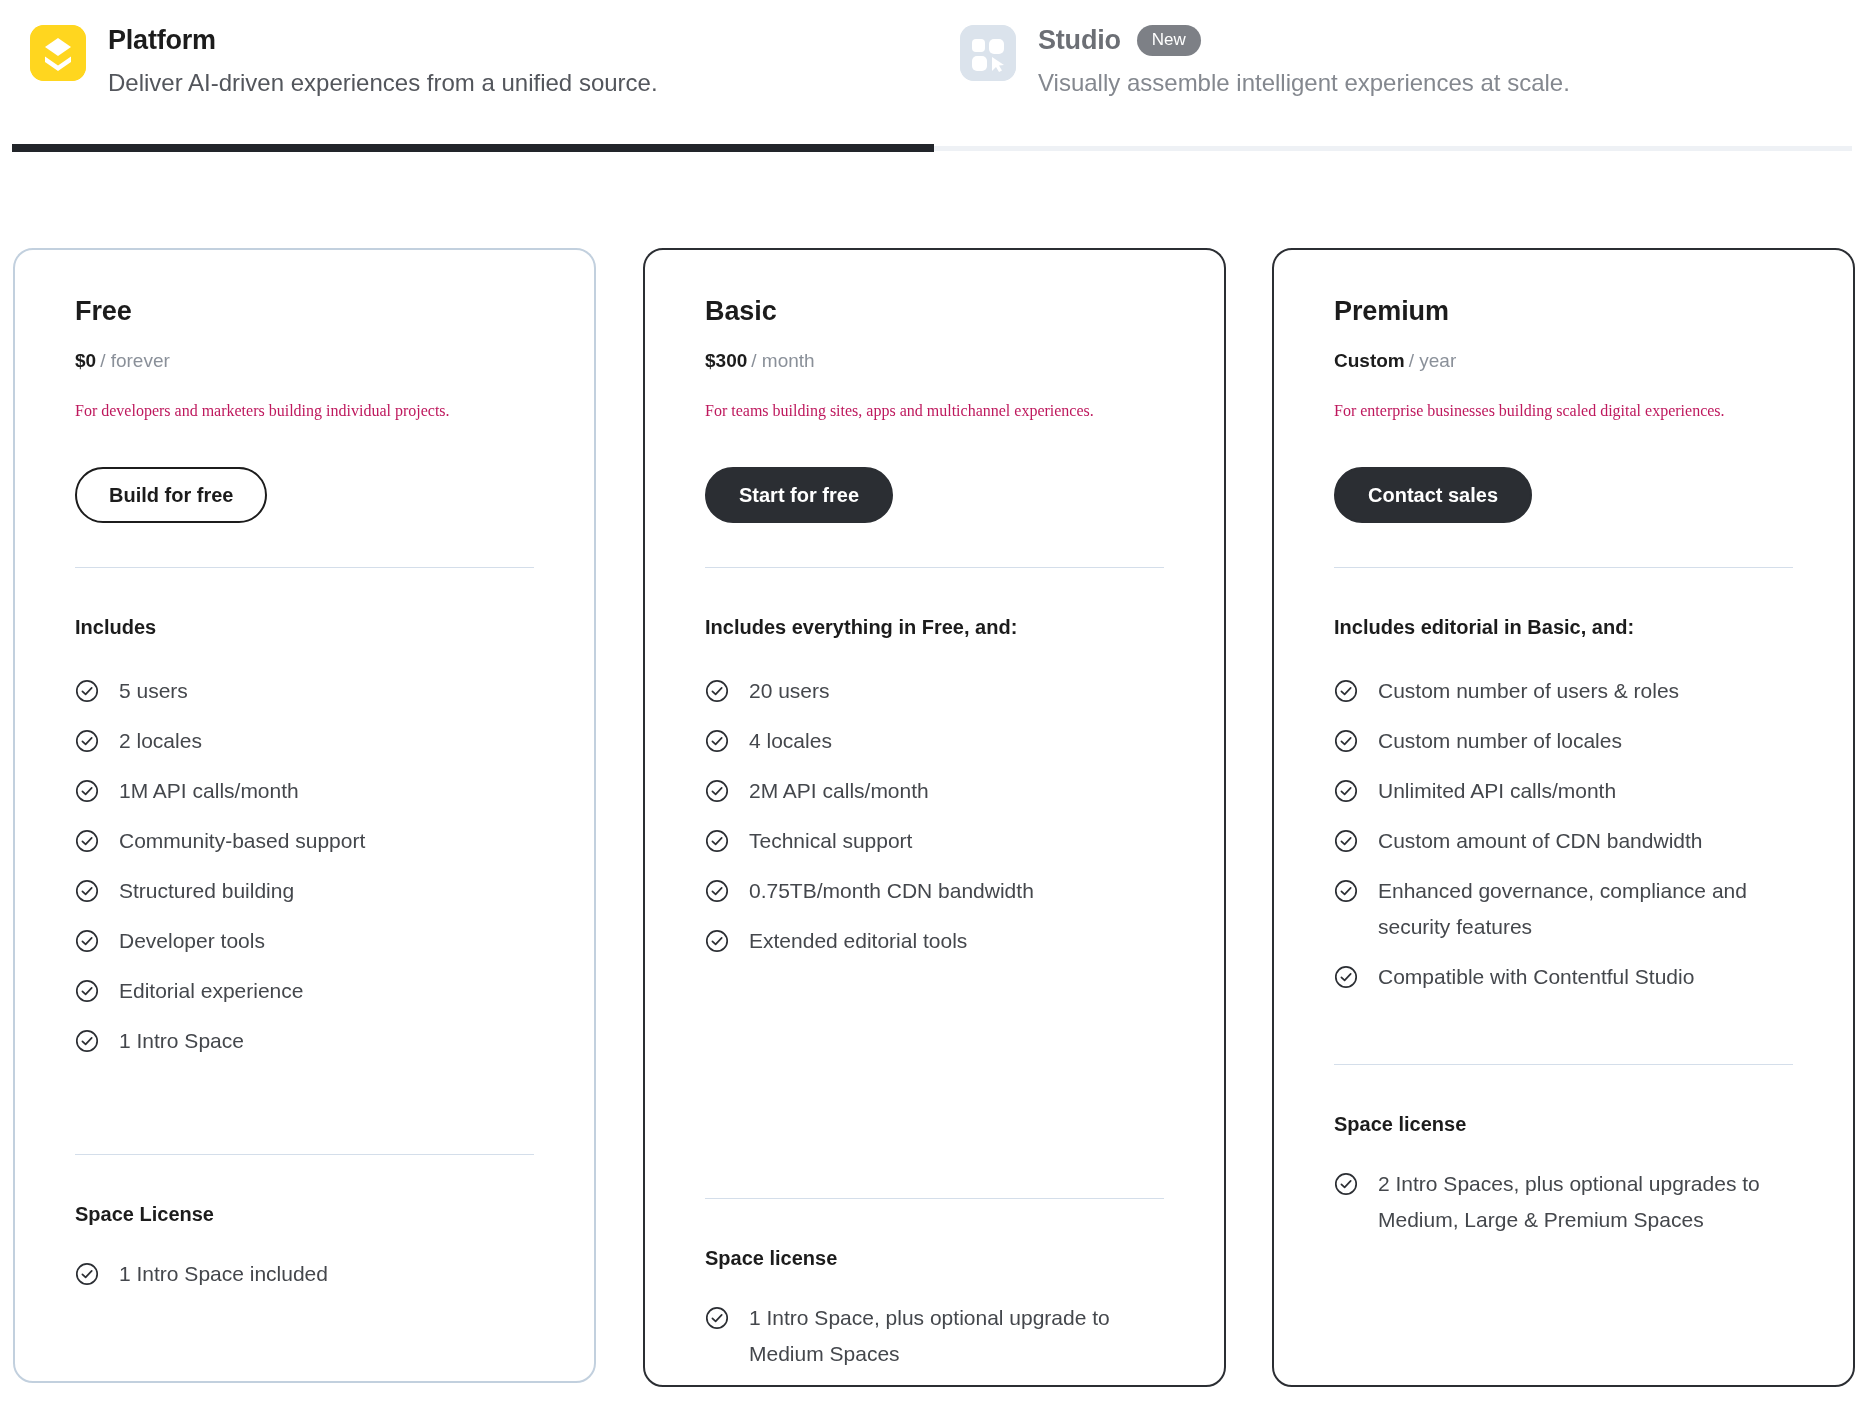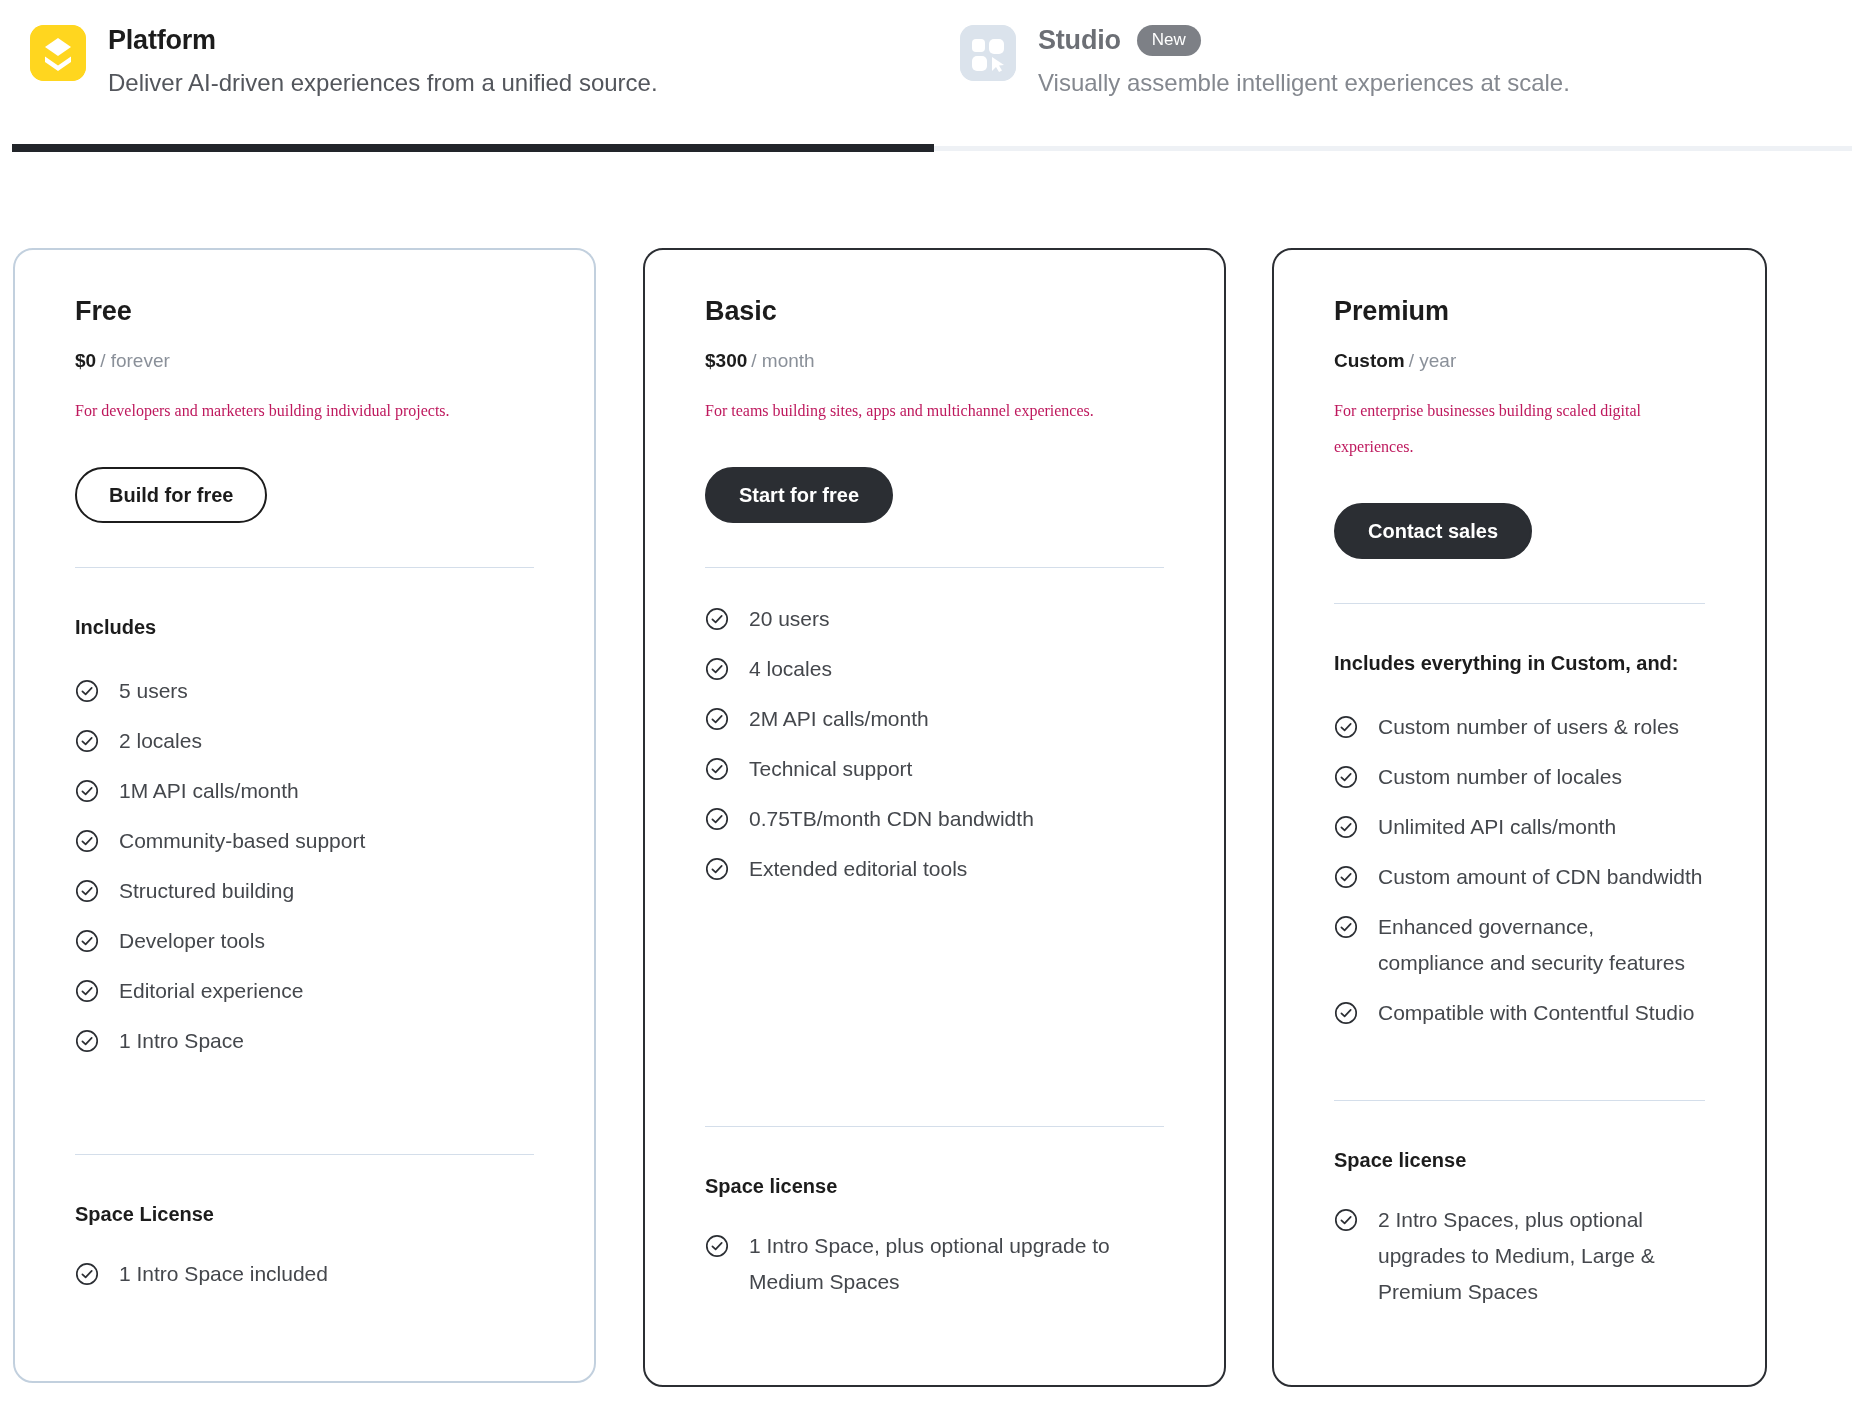--- a/index.html
+++ b/index.html
@@ -118,21 +118,21 @@
     border: 2px solid #c2d0de;
   }
   .card-basic {
     left: 643px;
     width: 583px;
     height: 1139px;
     border: 2px solid #2b2e33;
   }
   .card-premium {
     left: 1272px;
-    width: 495px;
+    width: 583px;
     height: 1139px;
     border: 2px solid #2b2e33;
   }
 
   .plan-name {
     font-size: 27px;
     font-weight: bold;
     line-height: 34px;
     letter-spacing: -0.1px;
     color: #1c1c1c;
@@ -362,20 +362,21 @@
   <div class="card card-basic">
     <h2 class="plan-name">Basic</h2>
     <div class="plan-price-row">
       <span class="plan-price">$300</span><span class="plan-period">/ month</span>
     </div>
     <p class="plan-desc">For teams building sites, apps and multichannel experiences.</p>
     <div class="cta cta-solid">Start for free</div>
 
     <div class="divider div-1"></div>
 
+    <h3 class="section-head">Includes everything in Free, and:</h3>
     <ul class="feature-list">
       <li class="feature">
         <svg class="check-icon" viewBox="0 0 24 24">
             <circle cx="12" cy="12" r="10.2" fill="none" stroke="#2b2e33" stroke-width="1.7"></circle>
             <path d="M7.4 12.3 L10.6 15.4 L16.7 8.9" fill="none" stroke="#2b2e33" stroke-width="1.7" stroke-linecap="round" stroke-linejoin="round"></path>
           </svg>
         <span class="feature-text">20 users</span>
       </li>
       <li class="feature">
         <svg class="check-icon" viewBox="0 0 24 24">
@@ -432,21 +433,21 @@
   <div class="card card-premium">
     <h2 class="plan-name">Premium</h2>
     <div class="plan-price-row">
       <span class="plan-price">Custom</span><span class="plan-period">/ year</span>
     </div>
     <p class="plan-desc">For enterprise businesses building scaled digital experiences.</p>
     <div class="cta cta-solid">Contact sales</div>
 
     <div class="divider div-1"></div>
 
-    <h3 class="section-head">Includes everything in Custom, and:</h3>
+    <h3 class="section-head">Includes editorial in Basic, and:</h3>
     <ul class="feature-list">
       <li class="feature">
         <svg class="check-icon" viewBox="0 0 24 24">
             <circle cx="12" cy="12" r="10.2" fill="none" stroke="#2b2e33" stroke-width="1.7"></circle>
             <path d="M7.4 12.3 L10.6 15.4 L16.7 8.9" fill="none" stroke="#2b2e33" stroke-width="1.7" stroke-linecap="round" stroke-linejoin="round"></path>
           </svg>
         <span class="feature-text">Custom number of users &amp; roles</span>
       </li>
       <li class="feature">
         <svg class="check-icon" viewBox="0 0 24 24">

